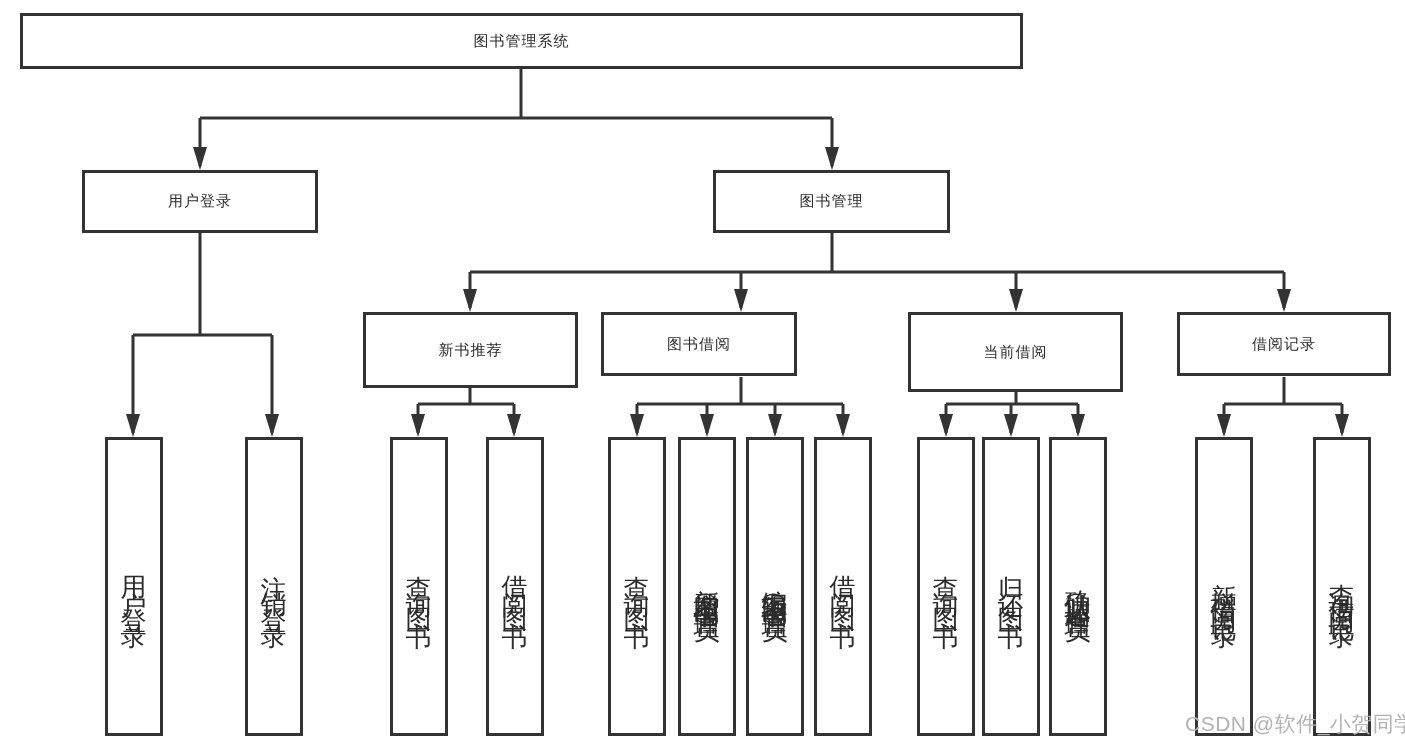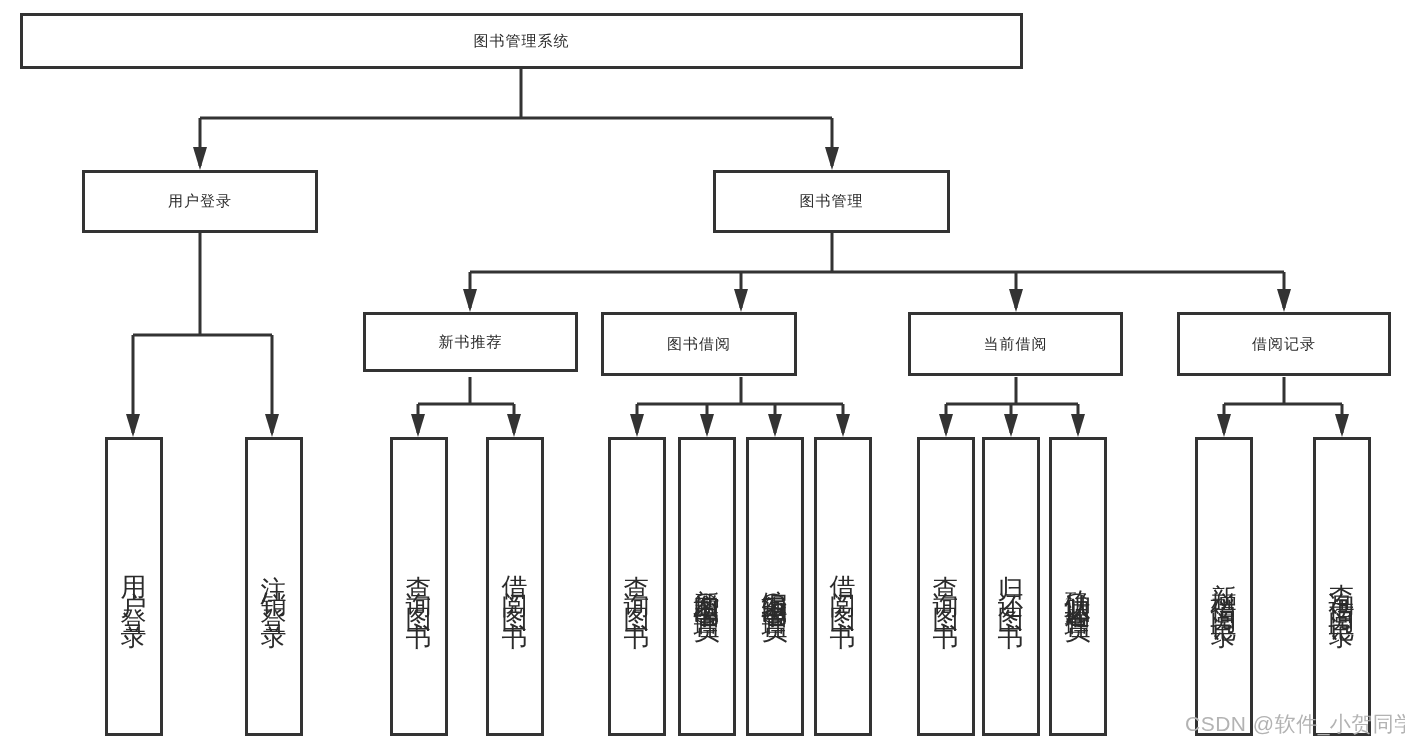--- a/index.html
+++ b/index.html
@@ -93,23 +93,23 @@
         <polygon points="1217,414 1231,414 1224,437" fill="#333333"></polygon>
         <polygon points="1335,414 1349,414 1342,437" fill="#333333"></polygon>
       </g>
   </svg>
 
   <div class="box hbox" style="left:20px;top:13px;width:1003px;height:56px">图书管理系统</div>
 
   <div class="box hbox" style="left:82px;top:170px;width:236px;height:63px">用户登录</div>
   <div class="box hbox" style="left:713px;top:170px;width:237px;height:63px">图书管理</div>
 
-  <div class="box hbox" style="left:363px;top:312px;width:215px;height:60px">新书推荐</div>
+  <div class="box hbox" style="left:363px;top:312px;width:215px;height:76px">新书推荐</div>
   <div class="box hbox" style="left:601px;top:312px;width:196px;height:64px">图书借阅</div>
-  <div class="box hbox" style="left:908px;top:312px;width:215px;height:64px">当前借阅</div>
+  <div class="box hbox" style="left:908px;top:312px;width:215px;height:80px">当前借阅</div>
   <div class="box hbox" style="left:1177px;top:312px;width:214px;height:64px">借阅记录</div>
 
   <div class="box vbox" style="left:105px;top:437px;width:58px;height:299px">
     <span class="vtext vs16">用户登录</span>
   </div>
   <div class="box vbox" style="left:245px;top:437px;width:58px;height:299px">
     <span class="vtext vs16">注销登录</span>
   </div>
 
   <div class="box vbox" style="left:390px;top:437px;width:58px;height:299px">

